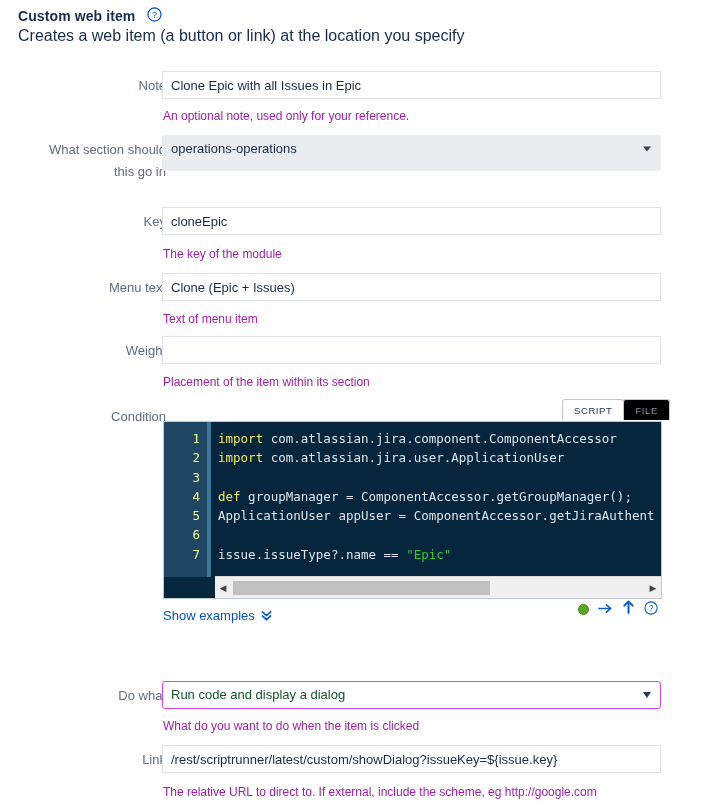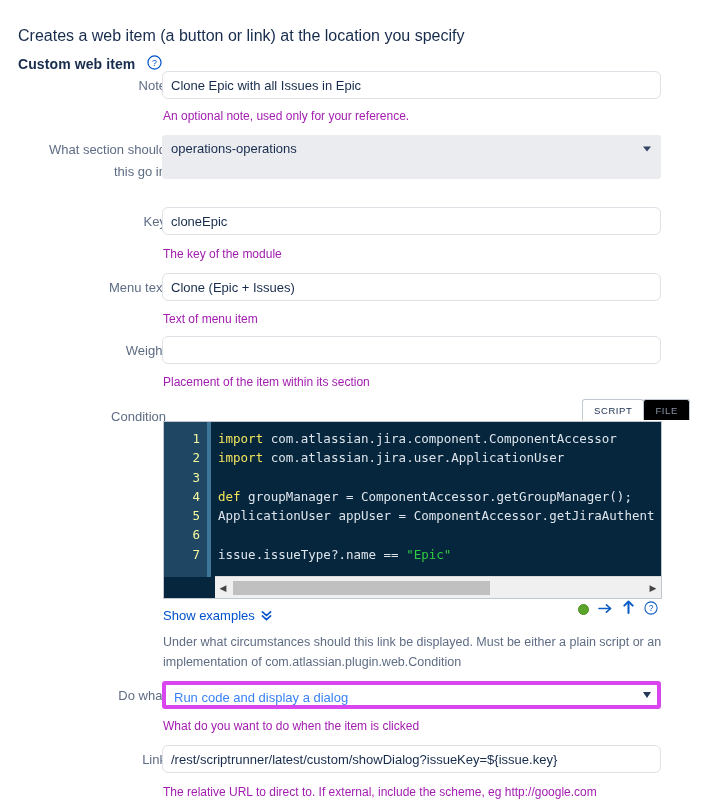--- a/index.html
+++ b/index.html
@@ -7,21 +7,21 @@
     margin: 0; padding: 0;
     width: 726px; height: 810px;
     background: #ffffff;
     font-family: "Liberation Sans", sans-serif;
     color: #172B4D;
     overflow: hidden;
   }
   .page { position: relative; width: 726px; height: 810px; }
 
   
-  .hdr { position: absolute; left: 18px; top: 6px; margin-top: 48px; }
+  .hdr { position: absolute; left: 18px; top: 6px; }
   .hdr-title {
     font-size: 14px; font-weight: bold; color: #172B4D;
     display: inline-block; vertical-align: middle; letter-spacing: .1px;
   }
   .help-icon {
     display: inline-block; vertical-align: middle;
     margin-left: 7px; position: relative; top: -1px;
   }
   .help-icon svg { display: block; }
   .hdr-sub {
@@ -34,37 +34,37 @@
   .lbl {
     position: absolute; right: 560px; width: 300px;
     text-align: right; font-size: 13px; color: #5E6C84;
     line-height: 17px;
   }
   .lbl.two-line { line-height: 22px; }
   .field { position: absolute; left: 162px; }
 
   .txtinput {
     width: 499px; height: 28px;
-    border: 1px solid #DFE1E6; border-radius: 6px;
+    border: 1px solid #DFE1E6; border-radius: 0;
     background: #fff; font-size: 13px; color: #172B4D;
     padding: 0 8px; line-height: 26px; font-family: "Liberation Sans", sans-serif;
     outline: none;
   }
   .txtinput::placeholder { color: #7A869A; }
 
   .selwrap { position: relative; width: 499px; height: 28px; }
   .sel-grey {
-    width: 499px; height: 44px; background: #EBECF0;
+    width: 499px; height: 36px; background: #EBECF0;
     border: 1px solid #EBECF0; border-radius: 3px;
     font-size: 13px; color: #172B4D; padding: 0 8px; line-height: 26px;
   }
   .sel-white {
     width: 499px; height: 28px; background: #fff;
-    border: 4px solid #d946ef; border-radius: 3px;
-    font-size: 13px; color: #3b82f6; padding: 0 8px; line-height: 26px;
+    border: 1px solid #d946ef; border-radius: 3px;
+    font-size: 13px; color: #14532d; padding: 0 8px; line-height: 26px;
   }
   .caret {
     position: absolute; right: 10px; top: 50%;
     transform: translateY(-50%);
     width: 0; height: 0;
     border-left: 4.5px solid transparent;
     border-right: 4.5px solid transparent;
     border-top: 5px solid #344563;
   }
   .caret.thin {
@@ -73,21 +73,21 @@
   }
 
   .hint {
     position: absolute; left: 163px;
     font-size: 12px; color: #a21caf; line-height: 16px;
     width: 520px;
   }
 
   
   .editor-tabs {
-    position: absolute; left: 582px; top: 399px;
+    position: absolute; left: 562px; top: 399px;
     display: flex; align-items: flex-end; z-index: 3;
   }
   .etab {
     font-size: 9.5px; letter-spacing: .6px;
     padding: 5px 11px 4px 11px;
     border: 1px solid #C1C7D0; border-bottom: none;
     border-radius: 3px 3px 0 0; font-family: "Liberation Sans", sans-serif;
   }
   .etab.active { background: #fff; color: #172B4D; position: relative; z-index: 2; }
   .etab.inactive { background: #000000; color: #8993A4; margin-left: -1px; }
@@ -264,21 +264,20 @@
       </svg>
     </span>
     <span>
       <svg width="14" height="14" viewBox="0 0 16 16">
         <circle cx="8" cy="8" r="7" fill="none" stroke="#0B5CC4" stroke-width="1.2"></circle>
         <text x="8" y="11.5" font-size="9.5" font-family="Liberation Sans, sans-serif" fill="#0B5CC4" text-anchor="middle">?</text>
       </svg>
     </span>
   </div>
 
-  <div class="cond-hint">Under what circumstances should this link be displayed. Must be either a plain script or an implementation of com.atlassian.plugin.web.Condition</div>
 
   <div class="row" style="top:681px">
     <div class="lbl" style="top:6px">Do what</div>
     <div class="field">
       <div class="selwrap">
         <div class="sel-white">Run code and display a dialog</div>
         <span class="caret thin"></span>
       </div>
     </div>
   </div>

